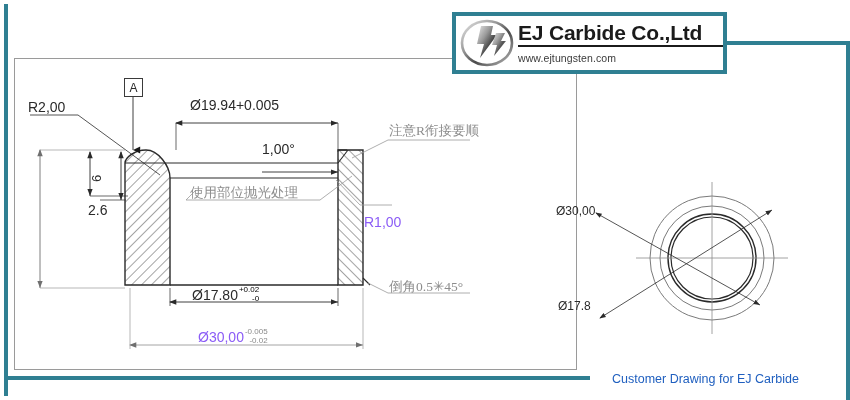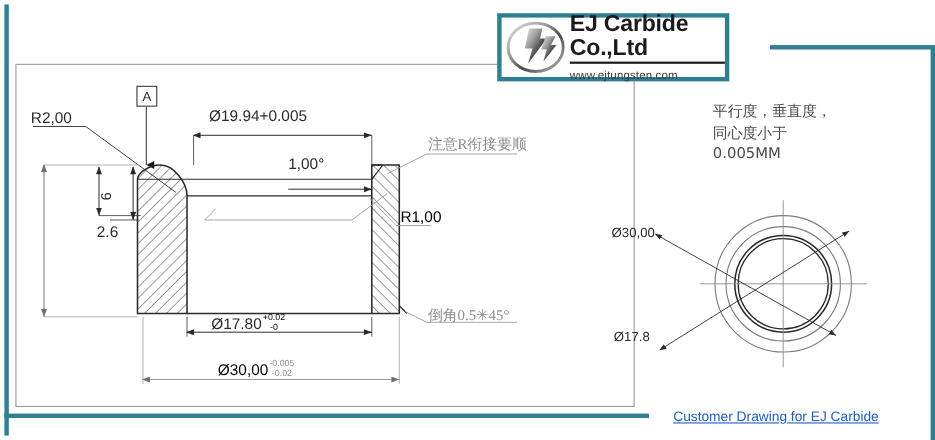--- a/index.html
+++ b/index.html
@@ -19,50 +19,50 @@
   .frame-top-right{position:absolute;left:700px;top:41px;width:150px;height:4px;background:#2f7f92;}
 
   
   .sheet{
     position:absolute;left:14px;top:58px;width:563px;height:312px;
     border:1px solid #9a9a9a;box-sizing:border-box;background:#fff;
   }
 
   
   .logo-box{
-    position:absolute;left:452px;top:12px;width:211px;height:62px;
+    position:absolute;left:452px;top:12px;width:275px;height:62px;
     border:4px solid #2f7f92;background:#fff;box-sizing:border-box;
     display:flex;align-items:center;
   }
   .logo-mark{width:56px;height:52px;margin-left:4px;flex:0 0 auto;
     display:flex;align-items:center;justify-content:center;}
   .logo-text{flex:1 1 auto;display:flex;flex-direction:column;justify-content:center;
     padding-left:2px;}
   .logo-title{
     font-size:21px;font-weight:bold;color:#1b1b1b;letter-spacing:-0.2px;
     border-bottom:2px solid #1b1b1b;display:inline-block;padding-bottom:1px;
     line-height:1.05;
   }
   .logo-url{font-size:10.5px;color:#3a3a3a;margin-top:5px;letter-spacing:0.1px;}
 
   
   .caption{
     position:absolute;left:612px;top:372px;
-    font-size:12.5px;color:#1f5fbf;white-space:nowrap;text-decoration:underline;
+    font-size:12.5px;color:#1f5fbf;white-space:nowrap;
   }
 
   
   .draw{position:absolute;left:0;top:0;width:850px;height:400px;pointer-events:none;}
 
   
   .lbl{position:absolute;white-space:nowrap;color:#2a2a2a;font-size:13px;line-height:1;}
-  .lbl-gray{color:#000000;}
+  .lbl-gray{color:#8b5cf6;margin-top:25px;}
   .lbl-cn{font-family:Liberation Serif, serif;color:#8d8d8d;}
   .tol{display:inline-block;vertical-align:middle;font-size:8px;line-height:1.05;
-       text-align:center;margin-left:1px;position:relative;top:-1px;}
+       text-align:right;margin-left:1px;position:relative;top:-1px;}
   .tol i{display:block;font-style:normal;}
   .rot{transform:rotate(-90deg);transform-origin:left top;}
   .datum-box{
     position:absolute;border:1px solid #3a3a3a;background:#fff;
     width:17px;height:17px;display:flex;align-items:center;justify-content:center;
     font-size:12px;color:#2a2a2a;
   }
   .gdt{
     position:absolute;font-family:"DejaVu Sans", sans-serif;
     font-size:13.5px;color:#4a4a4a;line-height:1.45;white-space:nowrap;
@@ -215,20 +215,21 @@
   <div class="lbl rot" style="left:90px;top:182px;font-size:13px;">6</div>
 
   <div class="lbl" style="left:88px;top:203px;font-size:14px;">2.6</div>
 
   <div class="lbl" style="left:190px;top:98px;font-size:14px;">Ø19.94+0.005</div>
 
   <div class="lbl" style="left:262px;top:142px;font-size:14px;">1,00°</div>
 
   <div class="lbl lbl-cn" style="left:389px;top:124px;font-size:13.5px;">注意R衔接要顺</div>
 
+  <div class="lbl lbl-cn" style="left:190px;top:186px;font-size:13.5px;">使用部位抛光处理</div>
 
   <div class="lbl lbl-gray" style="left:364px;top:190px;font-size:14px;">R1,00</div>
 
   <div class="lbl lbl-cn" style="left:389px;top:280px;font-size:13.5px;">倒角0.5✳45°</div>
 
   <div style="position:absolute;left:192px;top:286px;">
     <span class="lbl" style="position:static;font-size:14px;">Ø17.80</span><span class="tol">
       <i>+0.02</i>
       <i>-0</i>
     </span>
@@ -238,19 +239,14 @@
     <span class="lbl lbl-gray" style="position:static;font-size:14px;">Ø30,00</span><span class="tol">
       <i>-0.005</i>
       <i>-0.02</i>
     </span>
   </div>
 
   <div class="lbl" style="left:556px;top:205px;font-size:12px;">Ø30,00</div>
 
   <div class="lbl" style="left:558px;top:300px;font-size:12px;">Ø17.8</div>
 
-  <div class="gdt" style="left:648px;top:92px;">
-    <div>平行度，垂直度，</div>
-    <div>同心度小于</div>
-    <div>0.005MM</div>
-  </div>
 
 </div>
 
 </body></html>

